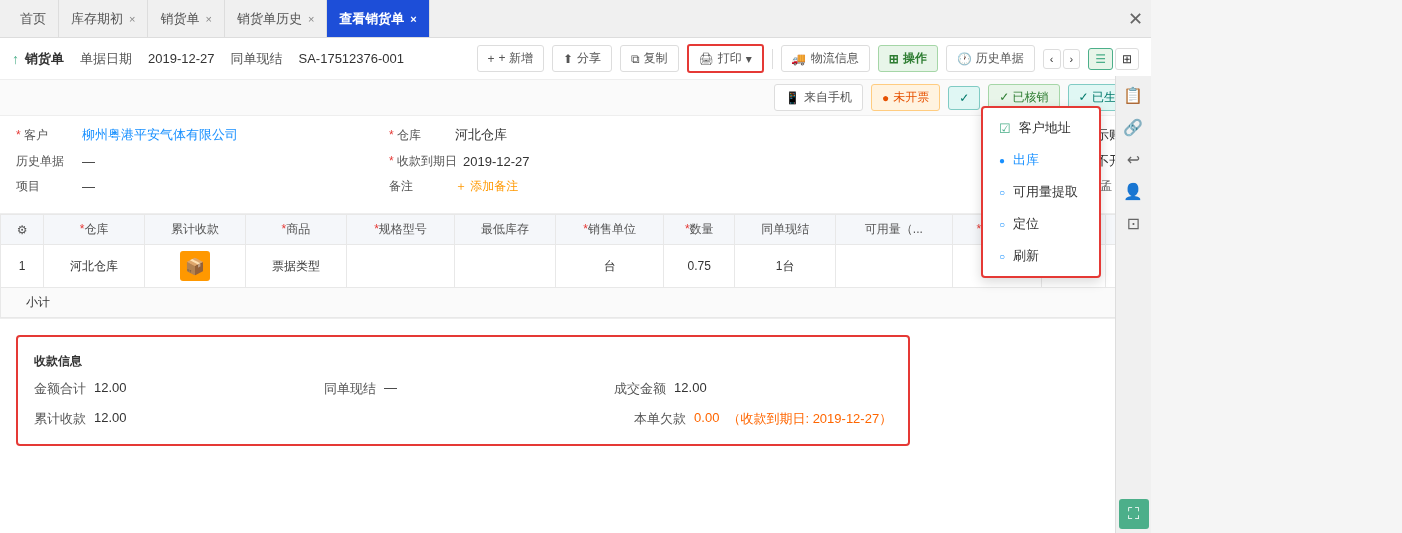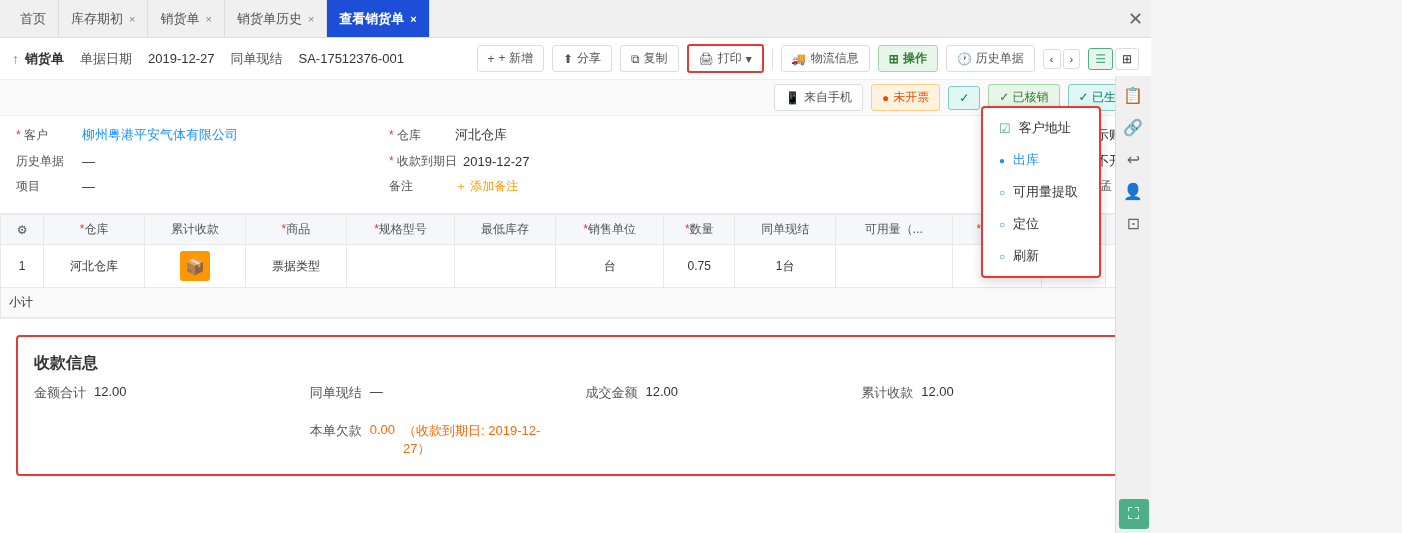--- a/index.html
+++ b/index.html
@@ -103,21 +103,21 @@
     
     .product-img {
       width: 30px; height: 30px; background: #ff9800; display: inline-flex;
       align-items: center; justify-content: center; color: #fff; font-size: 16px;
       border-radius: 3px;
     }
 
     
     .bottom-panel { padding: 16px; display: flex; gap: 40px; }
     .info-section {}
-    .info-title { font-weight: bold; font-size: 16px; margin-bottom: 10px; }
+    .info-title { font-weight: bold; font-size: 12px; margin-bottom: 10px; }
     .info-label { color: #555; white-space: nowrap; }
     .info-val { color: #333; }
     .info-val.orange { color: #ff6600; }
 
     
     .right-sidebar {
       position: absolute; right: 0; top: 38px; bottom: 0;
       width: 36px; background: #f0f0f0; border-left: 1px solid #ddd;
       display: flex; flex-direction: column; align-items: center; padding: 4px 0; gap: 2px;
     }
@@ -330,48 +330,48 @@
             <td></td>
             <td>台</td>
             <td>0.75</td>
             <td>1台</td>
             <td></td>
             <td>12.00</td>
             <td>0.</td>
             <td></td>
           </tr>
           <tr class="subtotal-row">
-            <td colspan="13" style="text-align:left; padding-left:8px;">小计</td>
+            <td colspan="13" style="text-align:left; padding-left:25px;">小计</td>
           </tr>
         </tbody>
       </table>
     </div>
 
     <div class="bottom-panel">
       <div class="info-section" style="border: 2px solid #e53935; border-radius:4px; padding:16px; min-width:520px;">
         <div class="info-title">收款信息</div>
-        <div style="display:grid; grid-template-columns:1fr 1fr 1fr 1fr; gap:20px;">
+        <div style="display:grid; grid-template-columns:1fr 1fr 1fr; gap:12px;">
           <div style="display:flex; gap:8px;">
             <span class="info-label">金额合计</span>
             <span class="info-val">12.00</span>
           </div>
           <div style="display:flex; gap:8px;">
             <span class="info-label">同单现结</span>
             <span class="info-val">—</span>
           </div>
           <div style="display:flex; gap:8px;">
             <span class="info-label">成交金额</span>
             <span class="info-val">12.00</span>
           </div>
           <div style="display:flex; gap:8px;">
             <span class="info-label">累计收款</span>
             <span class="info-val">12.00</span>
           </div>
           <div></div>
-          <div style="display:flex; gap:8px;">
+          <div style="display:flex; gap:8px;margin-left:20px;">
             <span class="info-label">本单欠款</span>
             <span class="info-val orange">0.00</span>
             <span class="info-val orange">（收款到期日: 2019-12-27）</span>
           </div>
         </div>
       </div>
     </div>
 
     <div class="dropdown-menu">
       <div class="dropdown-item">

